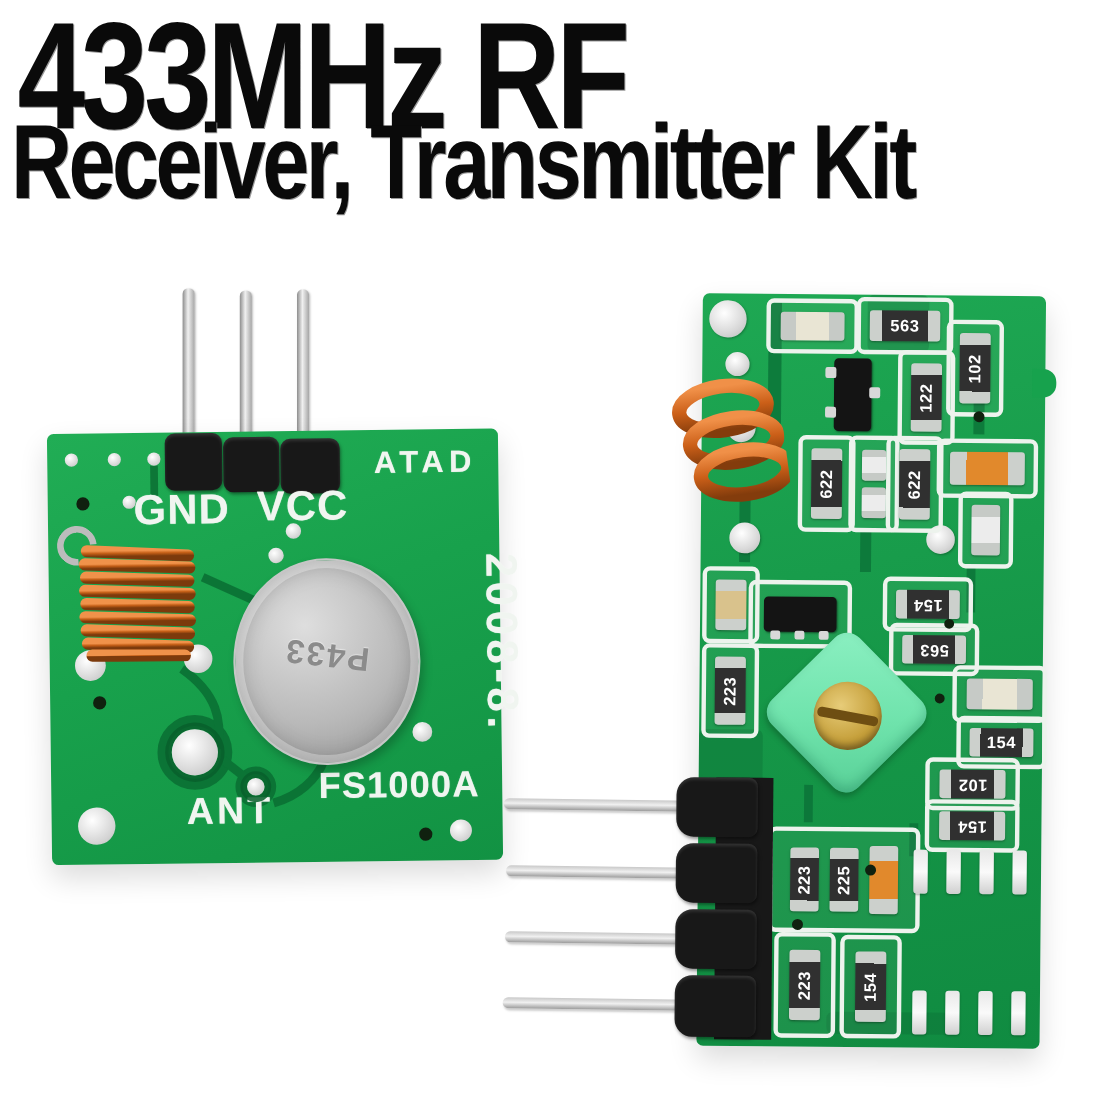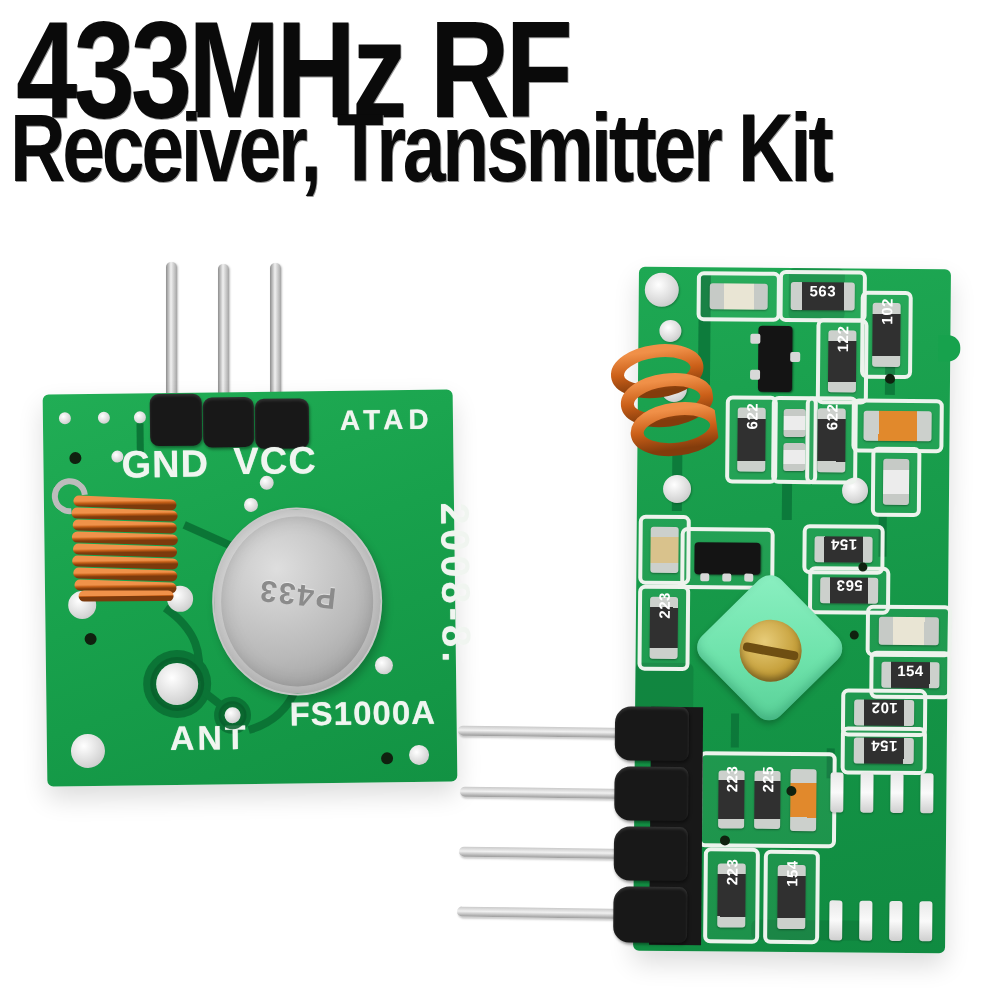--- a/index.html
+++ b/index.html
@@ -34,21 +34,21 @@
   
   .can{position:absolute;left:167px;top:116px;width:166px;height:184px;border-radius:50%;
        background:radial-gradient(circle at 38% 32%,#dedede,#b9b9b9 55%,#909090 100%);
        border:2px solid #c6c6c6;
        box-shadow:inset 0 0 0 7px rgba(255,255,255,0.30),inset 0 0 22px rgba(0,0,0,0.28),3px 5px 9px rgba(0,0,0,0.22);}
   .can .mark{position:absolute;left:0;right:0;top:68px;text-align:center;font-size:30px;font-weight:bold;
        color:#8b8b8b;transform:rotate(187deg);letter-spacing:2px;text-shadow:0 1px 1px rgba(255,255,255,0.5);}
   
   .silk{position:absolute;border:4px solid #edf3ed;border-radius:7px;background:rgba(255,255,255,0.05);
         display:flex;align-items:center;justify-content:center;}
-  .smd{display:flex;align-items:flex-start;justify-content:center;border-radius:3px;box-shadow:0 1px 2px rgba(0,0,0,0.35);}
+  .smd{display:flex;align-items:center;justify-content:center;border-radius:3px;box-shadow:0 1px 2px rgba(0,0,0,0.35);}
   .smd.h{background:linear-gradient(90deg,#ccd0cc 0 17%,#303030 17% 83%,#ccd0cc 83%);}
   .smd.v{background:linear-gradient(180deg,#ccd0cc 0 17%,#303030 17% 83%,#ccd0cc 83%);}
   .smd.plain-h{background:linear-gradient(90deg,#c6cac6 0 24%,#e9e5d4 24% 76%,#c6cac6 76%);}
   .smd.plain-v{background:linear-gradient(180deg,#c6cac6 0 24%,#ececec 24% 76%,#c6cac6 76%);}
   .smd.beige-v{background:linear-gradient(180deg,#ccd0cc 0 22%,#d9c28c 22% 78%,#ccd0cc 78%);}
   .smd.orange-h{background:linear-gradient(90deg,#ccd0cc 0 22%,#e1892c 22% 78%,#ccd0cc 78%);}
   .smd.orange-v{background:linear-gradient(180deg,#ccd0cc 0 22%,#e1892c 22% 78%,#ccd0cc 78%);}
   .lbl{color:#fff;font-weight:bold;font-size:15px;letter-spacing:0.5px;}
   .rotm90{transform:rotate(-90deg);} .rot180{transform:rotate(180deg);}
   .sot{position:absolute;background:#141414;border-radius:4px;box-shadow:1px 1px 2px rgba(0,0,0,0.5);}

